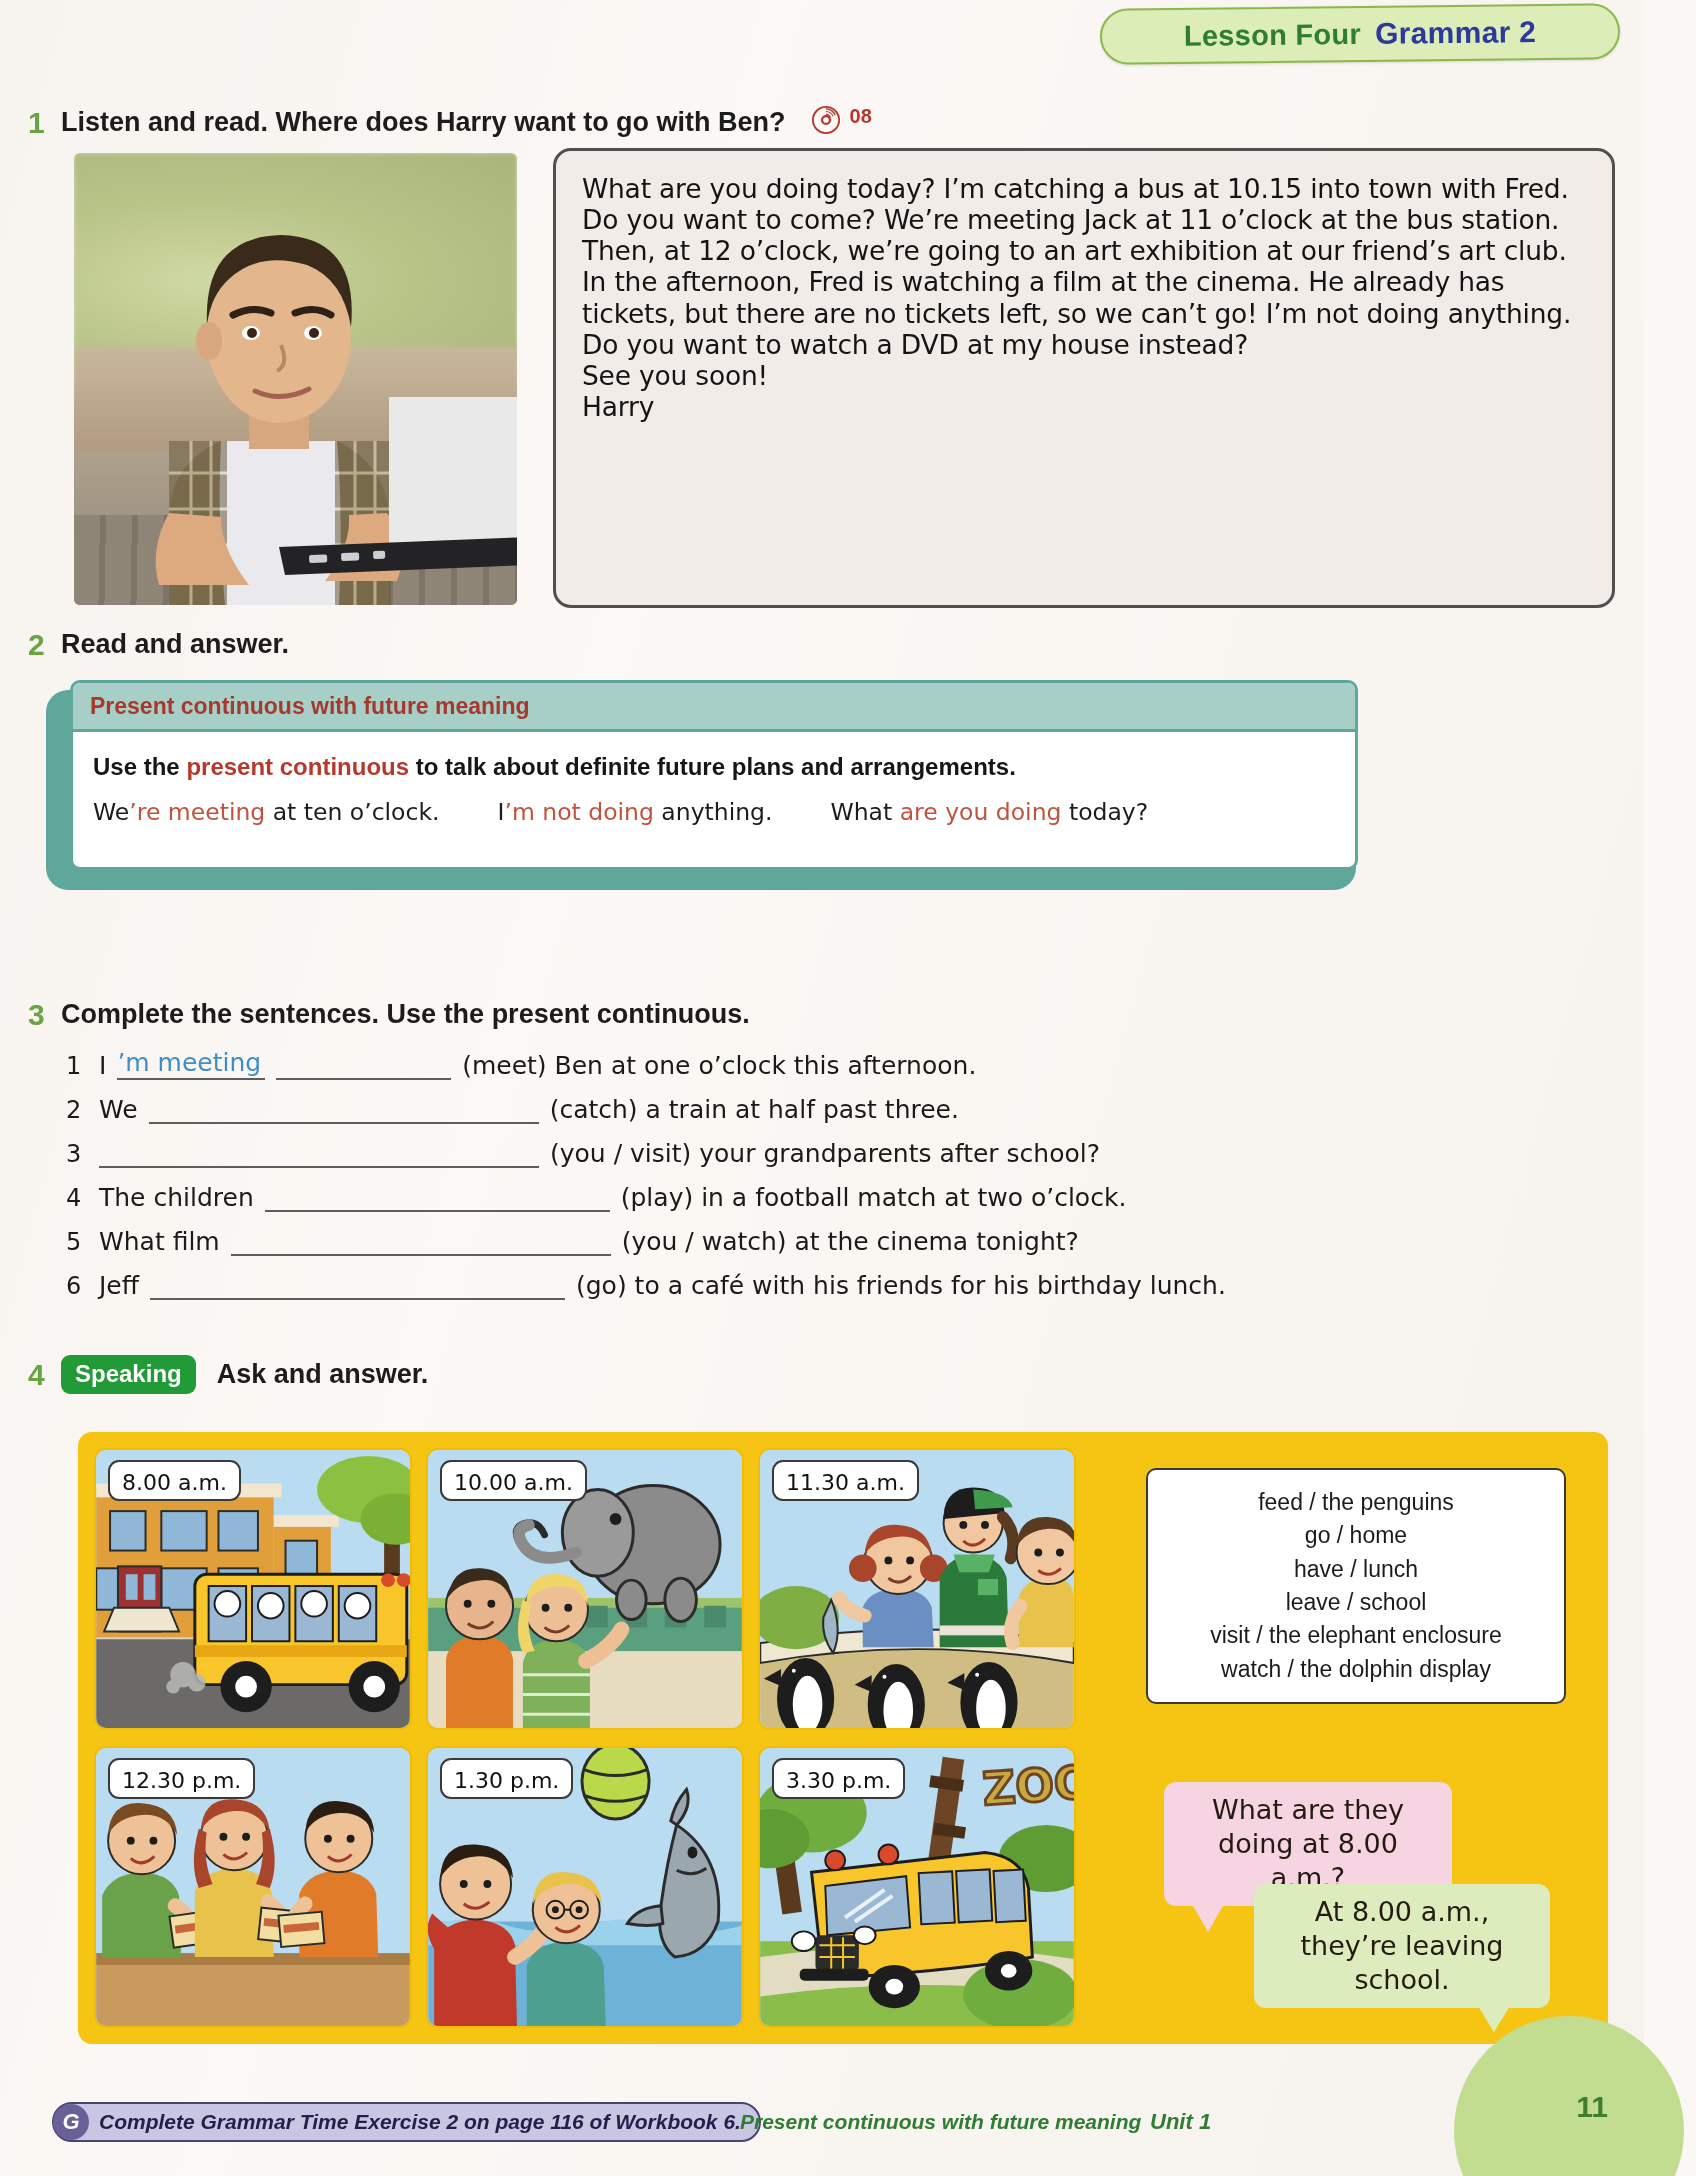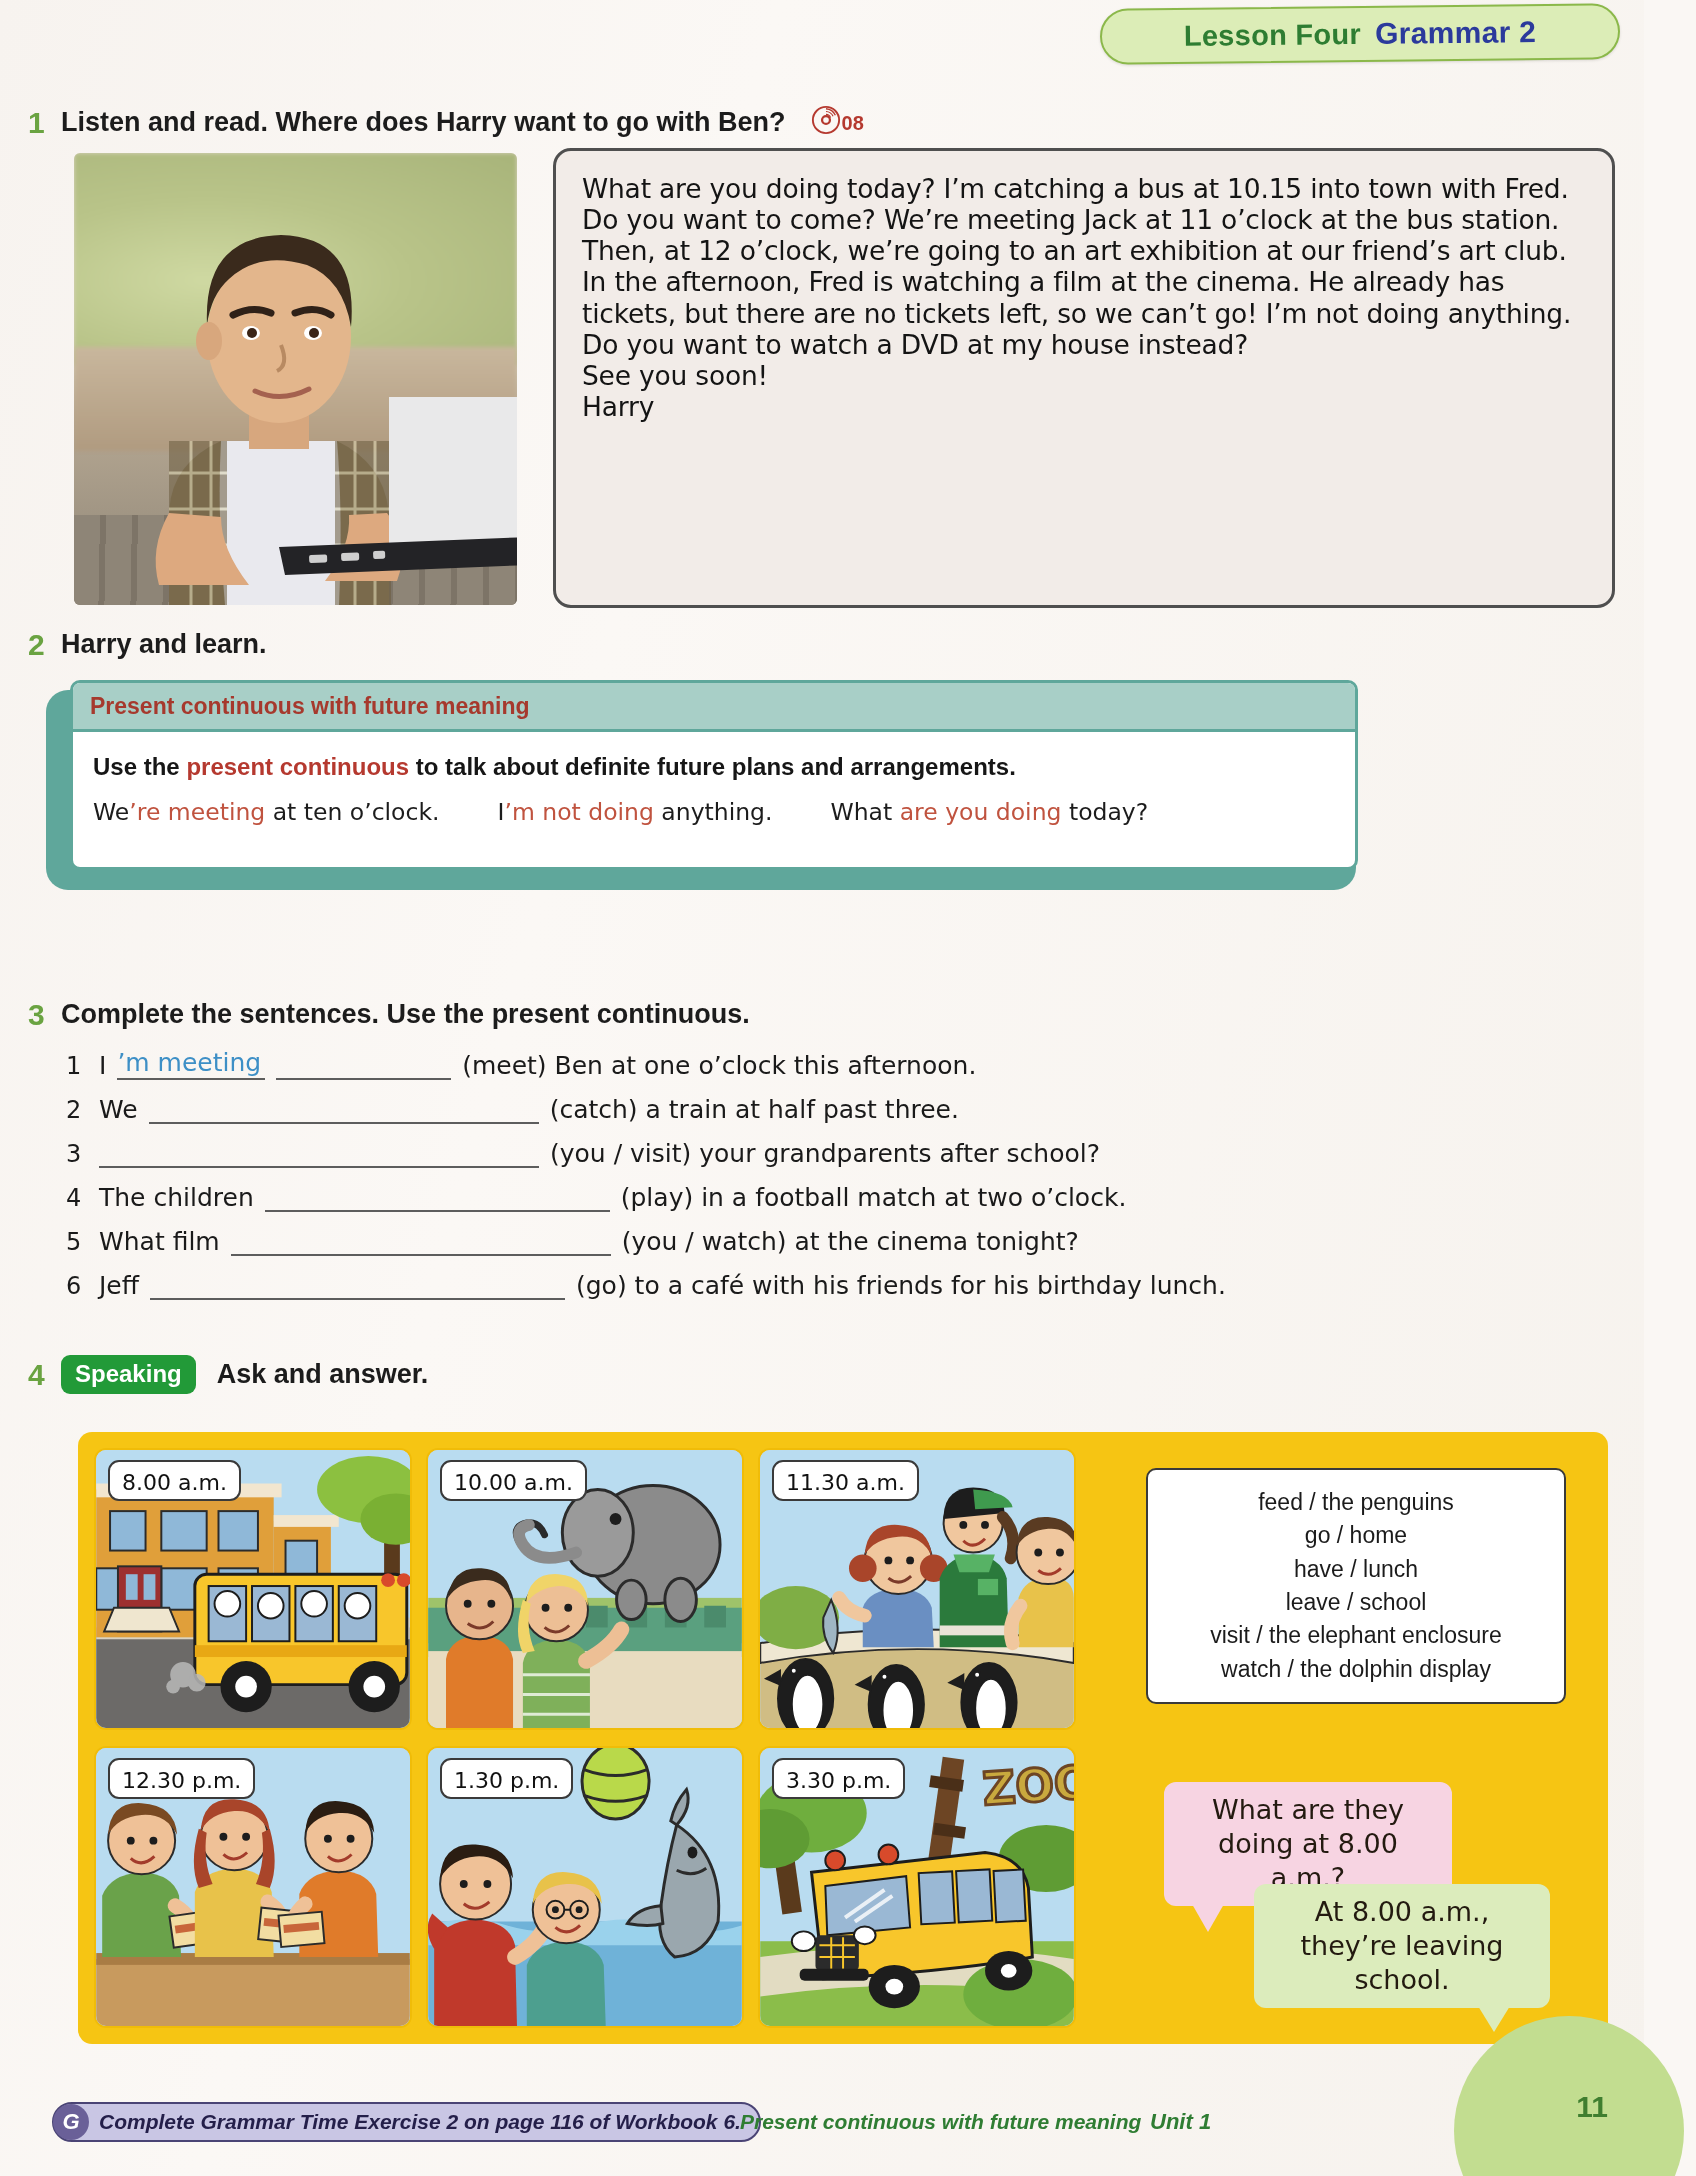--- a/index.html
+++ b/index.html
@@ -29,21 +29,21 @@
   .lesson-tab .gr { color: #2b3a9c; font-weight: bold; font-size: 30px; letter-spacing: .3px;}
 
   
   .ex-head { position: absolute; display: flex; align-items: flex-start; gap: 13px; }
   .ex-num {
     color: #6aa341; font-weight: bold; font-size: 30px; line-height: 1;
     min-width: 20px;
   }
   .ex-title { color: #1c1c1c; font-weight: bold; font-size: 27px; line-height: 1.1; white-space: nowrap;}
 
-  .audio-wrap { display: inline-flex; align-items: flex-end; gap: 1px; margin-left: 12px; transform: translateY(-3px); }
+  .audio-wrap { display: inline-flex; align-items: flex-start; gap: 9px; margin-left: 12px; transform: translateY(-3px); }
   .cd-icon { width: 30px; height: 30px; display:block; }
   .track-no { color: #b5392f; font-weight: bold; font-size: 20px; }
 
   
   .photo {
     position: absolute; left: 74px; top: 153px; width: 443px; height: 452px;
     border-radius: 6px; overflow: hidden;
     background: linear-gradient(180deg,#ded6c6 0%, #d8d2bd 44%, #b6a893 58%, #8e8576 100%);
   }
   .ph-grass { position:absolute; left:0; top:0; width:100%; height:47%;
@@ -242,21 +242,21 @@
 
   <div class="letter">
     <p>What are you doing today? I’m catching a bus at 10.15 into town with Fred. Do you want to come? We’re meeting Jack at 11 o’clock at the bus station. Then, at 12 o’clock, we’re going to an art exhibition at our friend’s art club.</p>
     <p>In the afternoon, Fred is watching a film at the cinema. He already has tickets, but there are no tickets left, so we can’t go! I’m not doing anything. Do you want to watch a DVD at my house instead?</p>
     <p>See you soon!</p>
     <p>Harry</p>
   </div>
 
   <div class="ex-head" style="left:28px; top:630px;">
     <span class="ex-num">2</span>
-    <span class="ex-title">Harry and learn.</span>
+    <span class="ex-title">Read and answer.</span>
   </div>
 
   <div class="gbox-shadow"></div>
   <div class="gbox">
     <div class="gbox-hd">
       <span>Present continuous with future meaning</span>
     </div>
     <div class="gbox-bd">
       <div class="g-rule">
         <span>Use the </span><span class="hl">present continuous</span><span> to talk about definite future plans and arrangements.</span>

